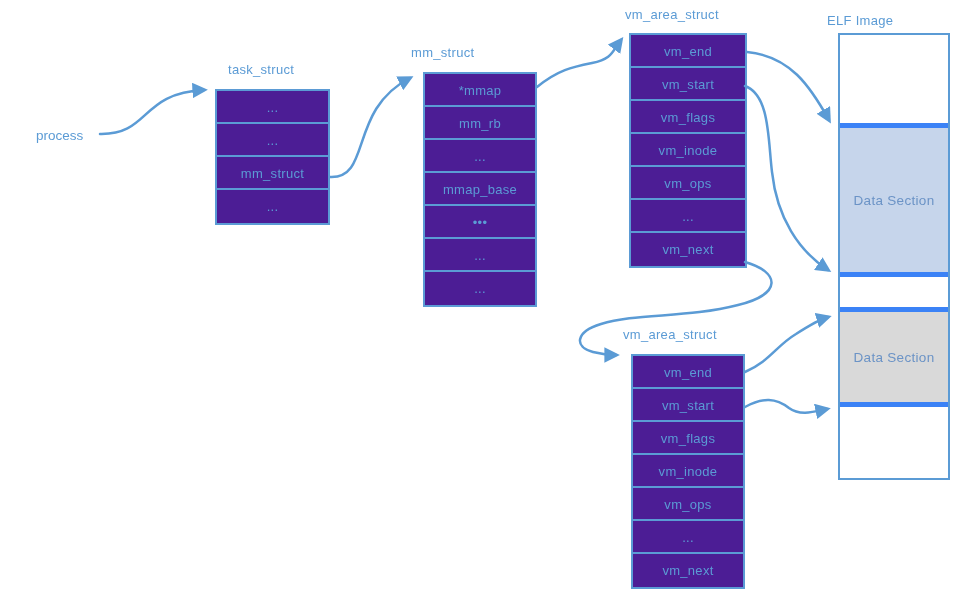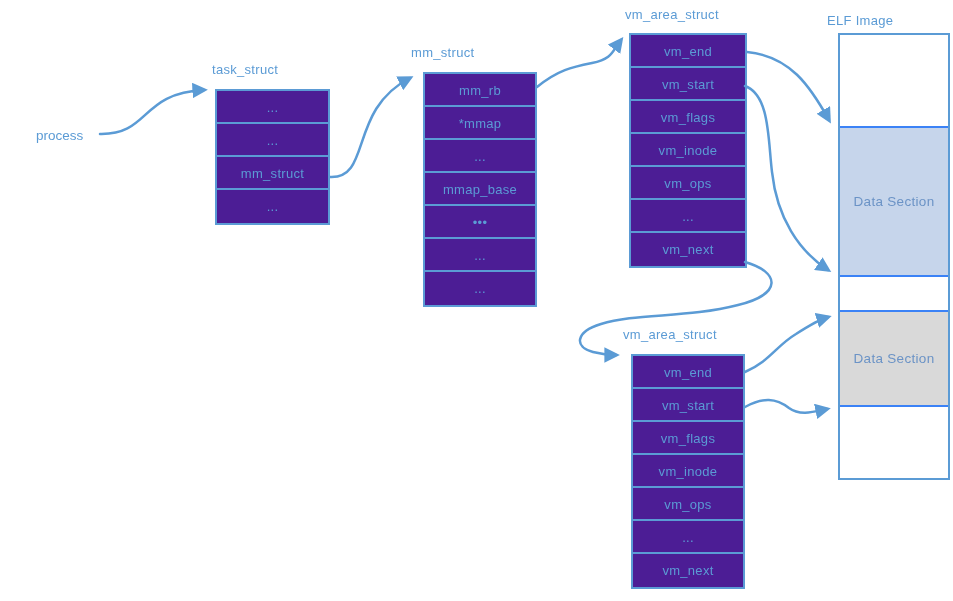--- a/index.html
+++ b/index.html
@@ -42,21 +42,21 @@
     letter-spacing: 0.3px;
     overflow: hidden;
   }
   .struct-row:last-child { border-bottom: none; }
   .elf-column {
     position: absolute;
     border: 2px solid #5b9bd5;
     background: #ffffff;
   }
   .elf-section {
-    border-bottom: 2px solid #3b82f6;
+    border-bottom: 5px solid #3b82f6;
     display: flex;
     align-items: center;
     justify-content: center;
     font-size: 13.5px;
     color: #6b93c6;
     letter-spacing: 0.3px;
   }
   .elf-section:last-child { border-bottom: none; }
   svg.overlay {
     position: absolute;
@@ -71,32 +71,32 @@
     stroke-linecap: round;
   }
 </style>
 </head>
 <body>
 
 <div class="canvas">
 
   <div class="free-label" style="left:36px; top:120px;margin-top:8px;">process</div>
 
-  <div class="struct-title" style="left:212px; top:62px;">task_struct</div>
+  <div class="struct-title" style="left:228px; top:62px;">task_struct</div>
   <div class="struct-table" style="left:215px; top:89px; width:115px;">
     <div class="struct-row">...</div>
     <div class="struct-row">...</div>
     <div class="struct-row">mm_struct</div>
     <div class="struct-row">...</div>
   </div>
 
   <div class="struct-title" style="left:411px; top:45px;">mm_struct</div>
   <div class="struct-table" style="left:423px; top:72px; width:114px;">
+    <div class="struct-row">*mmap</div>
     <div class="struct-row">mm_rb</div>
-    <div class="struct-row">*mmap</div>
     <div class="struct-row">...</div>
     <div class="struct-row">mmap_base</div>
     <div class="struct-row">•••</div>
     <div class="struct-row">...</div>
     <div class="struct-row">...</div>
   </div>
 
   <div class="struct-title" style="left:625px; top:7px;">vm_area_struct</div>
   <div class="struct-table" style="left:629px; top:33px; width:118px;">
     <div class="struct-row">vm_end</div>

